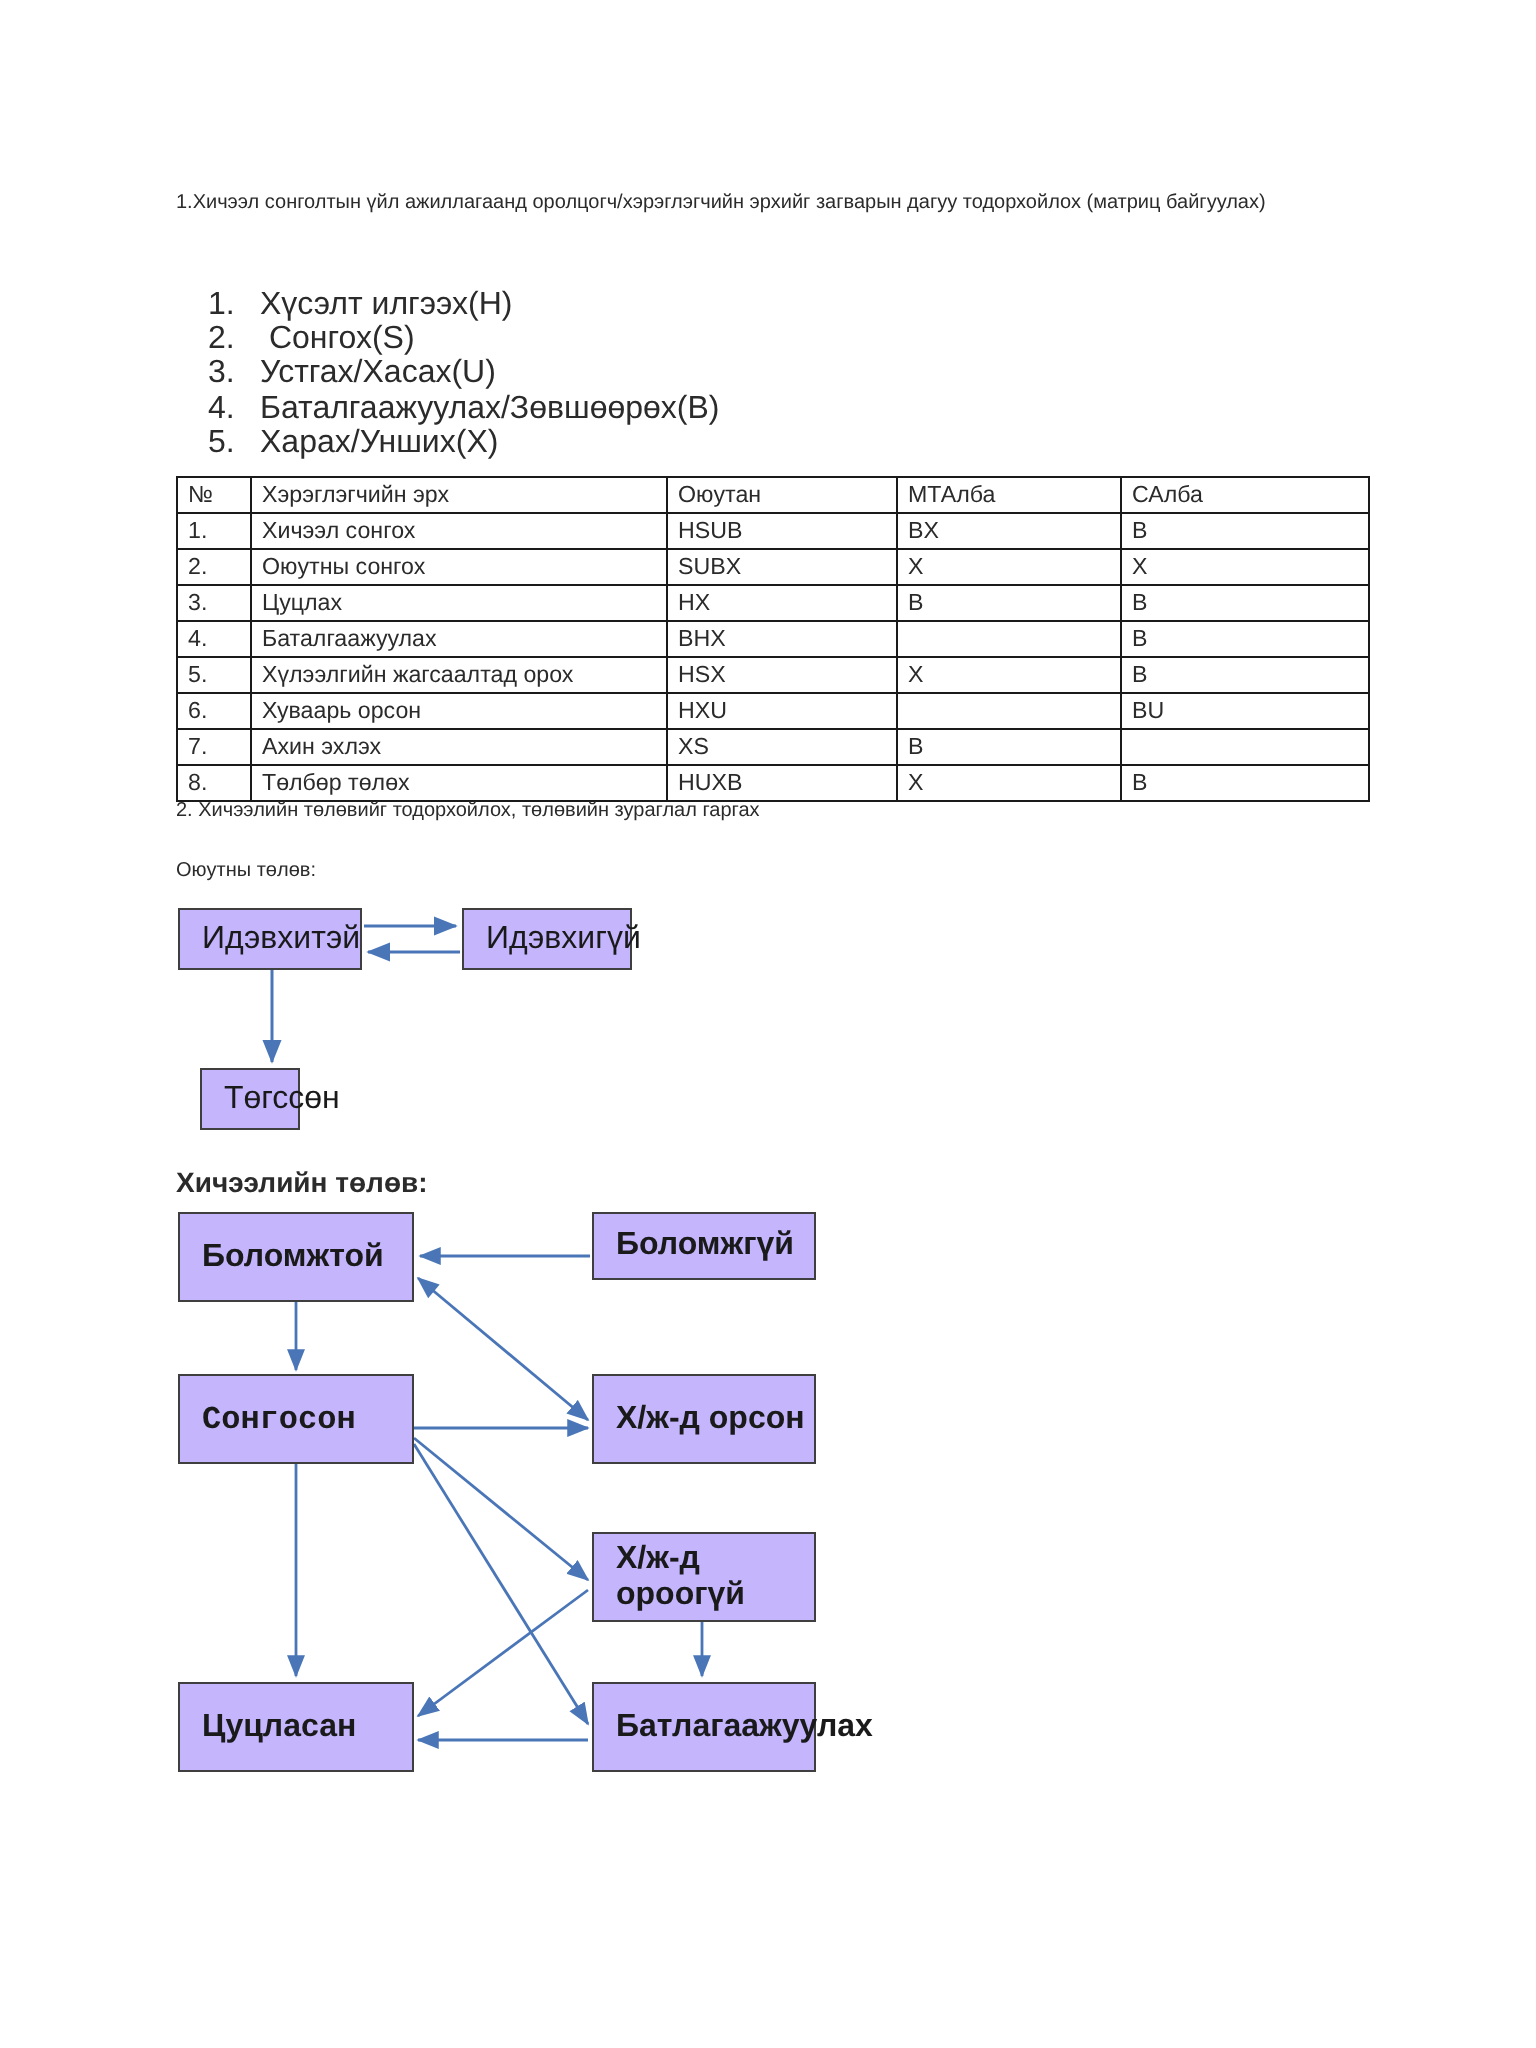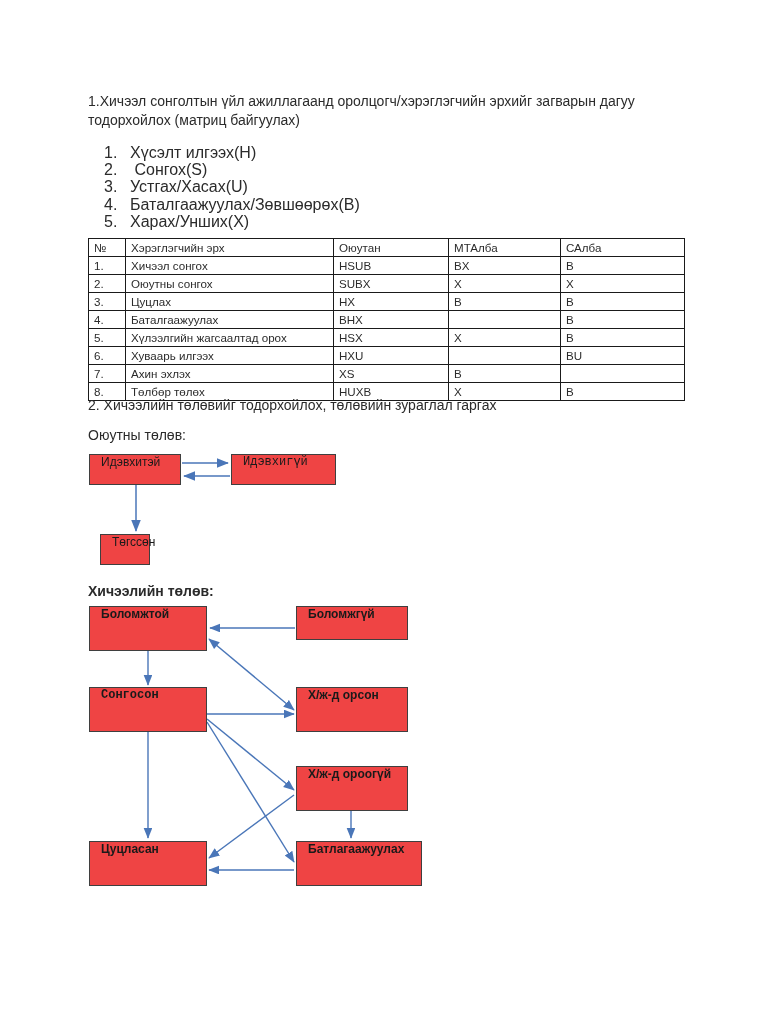--- a/index.html
+++ b/index.html
@@ -19,21 +19,21 @@
   .page {
     position: absolute;
     left: 0; top: 0;
     width: 768px;
     height: 1024px;
   }
 
   
   .para {
     position: absolute;
-    font-size: 14px;
+    font-size: 10px;
     line-height: 19px;
     color: #2b2b2b;
     white-space: pre-wrap;
   }
   #task1-title { left: 88px; top: 92px; width: 580px; }
   #task2-title { left: 88px; top: 396px; width: 600px; }
   #student-state-label { left: 88px; top: 426px; width: 400px; }
   #lesson-state-label {
     left: 88px; top: 582px; width: 400px;
     font-weight: bold; font-size: 14px;
@@ -94,24 +94,25 @@
   }
   .diagram svg {
     position: absolute;
     left: 0; top: 0;
     overflow: visible;
   }
   .node {
     position: absolute;
     box-sizing: border-box;
     border: 1.4px solid #3f3f3f;
-    background: #ef4444;
+    background: #c4b5fd;
     display: flex;
+    align-items: center;
     padding-left: 11px;
-    font-size: 12px;
+    font-size: 16px;
     color: #1a1a1a;
   }
   .node.bold { font-weight: bold; }
   .node.plain { font-weight: normal; }
 </style>
 </head>
 <body>
 
 <div class="page">
 
@@ -171,21 +172,21 @@
       </tr>
       <tr>
         <td>5.</td>
         <td>Хүлээлгийн жагсаалтад орох</td>
         <td>HSX</td>
         <td>X</td>
         <td>B</td>
       </tr>
       <tr>
         <td>6.</td>
-        <td>Хуваарь илгээх</td>
+        <td>Хуваарь орсон</td>
         <td>HXU</td>
         <td></td>
         <td>BU</td>
       </tr>
       <tr>
         <td>7.</td>
         <td>Ахин эхлэх</td>
         <td>XS</td>
         <td>B</td>
         <td></td>
@@ -215,21 +216,21 @@
       <line x1="182" y1="463" x2="228" y2="463" stroke="#4a76b8" stroke-width="1.5" marker-end="url(#ah1)"></line>
 
       <line x1="230" y1="476" x2="184" y2="476" stroke="#4a76b8" stroke-width="1.5" marker-end="url(#ah1)"></line>
 
       <line x1="136" y1="485" x2="136" y2="531" stroke="#4a76b8" stroke-width="1.5" marker-end="url(#ah1)"></line>
     </svg>
 
     <div class="node plain" style="left:89px; top:454px; width:92px; height:31px;">
       <span>Идэвхитэй</span>
     </div>
-    <div class="node plain" style="left:231px; top:454px; width:105px; height:31px;font-family:Liberation Mono, monospace;">
+    <div class="node plain" style="left:231px; top:454px; width:85px; height:31px;">
       <span>Идэвхигүй</span>
     </div>
     <div class="node plain" style="left:100px; top:534px; width:50px; height:31px;">
       <span>Төгссөн</span>
     </div>
   </div>
 
   <div class="para" id="lesson-state-label">Хичээлийн төлөв:</div>
 
   <div class="diagram" id="diagram-lesson">
@@ -275,18 +276,18 @@
     </div>
     <div class="node bold" style="left:296px; top:687px; width:112px; height:45px;">
       <span>Х/ж-д орсон</span>
     </div>
     <div class="node bold" style="left:296px; top:766px; width:112px; height:45px;">
       <span>Х/ж-д ороогүй</span>
     </div>
     <div class="node bold" style="left:89px; top:841px; width:118px; height:45px;">
       <span>Цуцласан</span>
     </div>
-    <div class="node bold" style="left:296px; top:841px; width:126px; height:45px;">
+    <div class="node bold" style="left:296px; top:841px; width:112px; height:45px;">
       <span>Батлагаажуулах</span>
     </div>
   </div>
 
 </div>
 
 </body></html>

